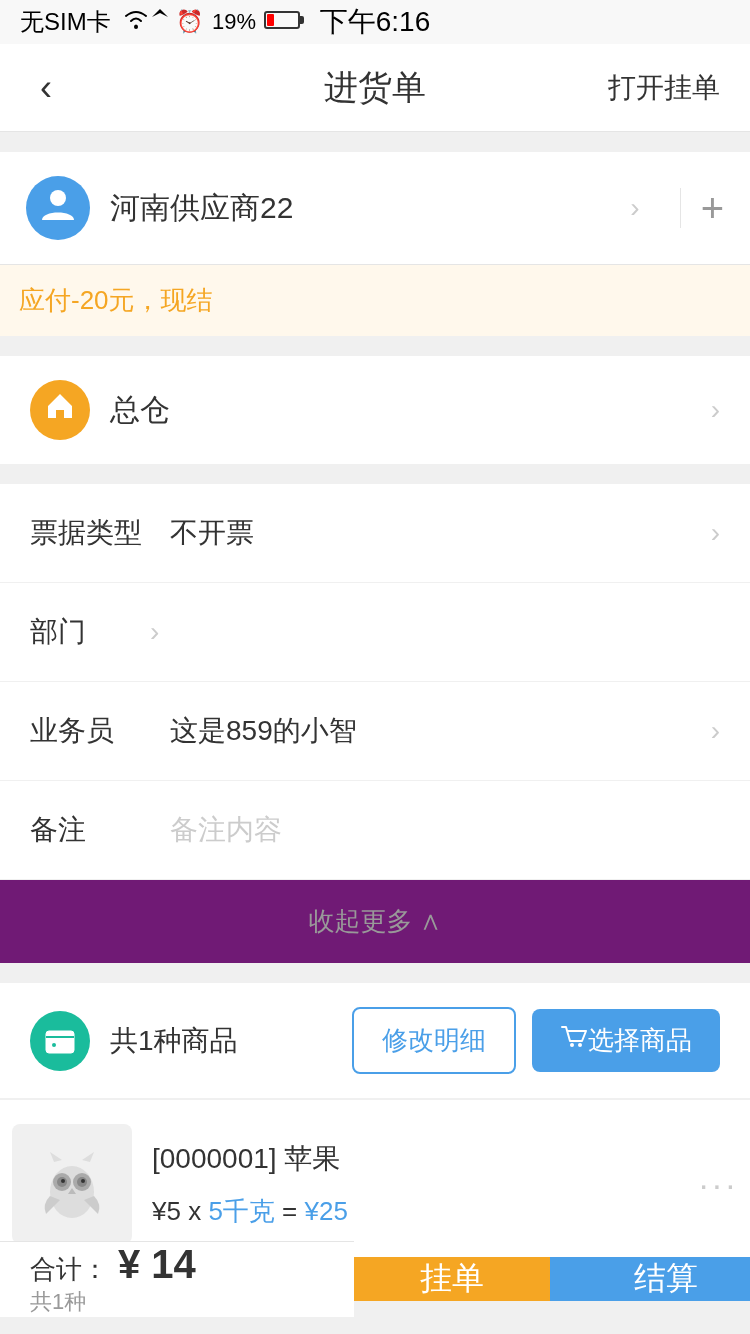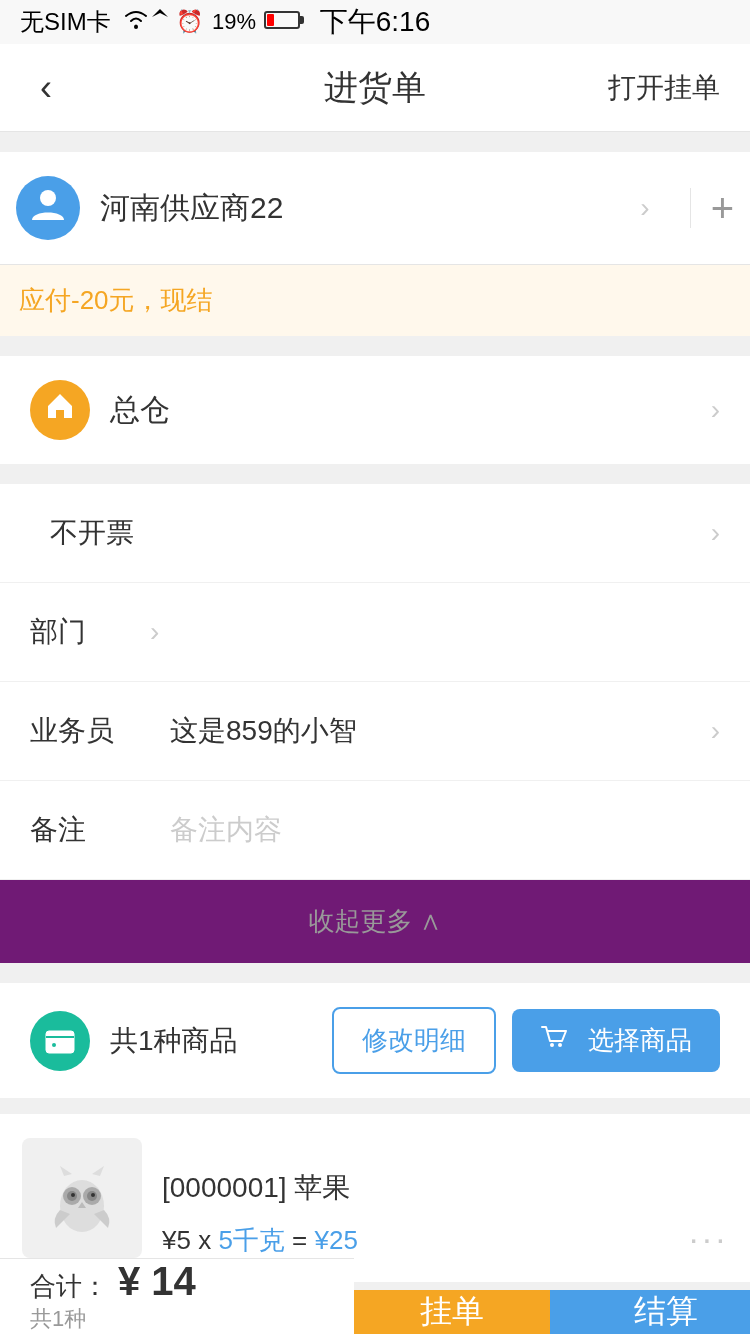--- a/index.html
+++ b/index.html
@@ -112,21 +112,21 @@
 
     
     .card {
       background: #fff;
     }
 
     
     .supplier-row {
       display: flex;
       align-items: center;
-      padding: 24px 16px;
+      padding: 24px 26px;
       background: #fff;
       border-bottom: 1px solid #e5e5e5;
     }
     .supplier-avatar {
       width: 64px;
       height: 64px;
       border-radius: 50%;
       background: #4a9fe8;
       display: flex;
       align-items: center;
@@ -274,31 +274,31 @@
     }
     .btn-primary {
       background: #4a9fe8;
       color: #fff;
       border: none;
       border-radius: 8px;
       padding: 14px 28px;
       font-size: 26px;
       display: flex;
       align-items: center;
-      gap: 20px;
+      gap: 0;
       cursor: pointer;
     }
 
     
     .product-item {
       background: #fff;
-      margin-top: 16px;
-      padding: 24px 22px;
-      display: flex;
-      align-items: flex-end;
+      margin-top: 2px;
+      padding: 24px 12px;
+      display: flex;
+      align-items: center;
       gap: 20px;
     }
     .product-thumb {
       width: 120px;
       height: 120px;
       background: #f0f0f0;
       border-radius: 8px;
       display: flex;
       align-items: center;
       justify-content: center;
@@ -325,21 +325,21 @@
       letter-spacing: 2px;
     }
 
     
     .bottom-bar {
       position: fixed;
       bottom: 0;
       width: 750px;
       height: 110px;
       display: flex;
-      align-items: flex-end;
+      align-items: center;
     }
     .bottom-total {
       flex: 1;
       background: #fff;
       display: flex;
       flex-direction: column;
       justify-content: center;
       padding: 0 30px;
       border-top: 1px solid #e5e5e5;
     }
@@ -454,20 +454,21 @@
     </div>
     <span class="warehouse-name">总仓</span>
     <span class="row-chevron">›</span>
   </div>
 </div>
 
 <div class="section-gap"></div>
 
 <div class="card">
   <div class="form-row">
+    <span class="form-label">票据类型</span>
     <span class="form-value">不开票</span>
     <span class="row-chevron">›</span>
   </div>
   <div class="form-row">
     <span class="form-label">部门</span>
     <span class="row-chevron">›</span>
   </div>
   <div class="form-row">
     <span class="form-label">业务员</span>
     <span class="form-value">这是859的小智</span>

